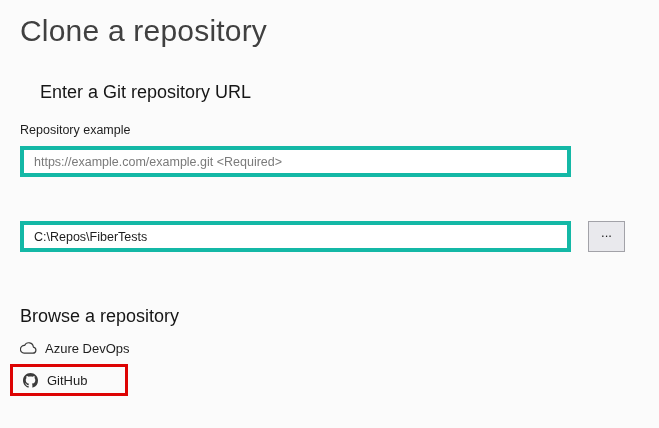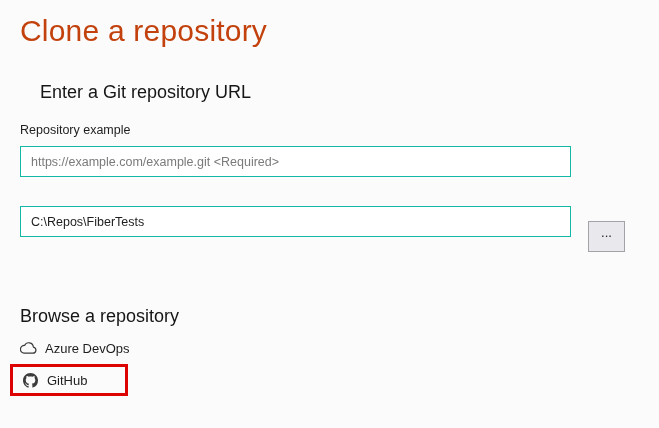--- a/index.html
+++ b/index.html
@@ -16,21 +16,21 @@
     font-family: "Liberation Sans", sans-serif;
     color: #1e1e1e;
     overflow: hidden;
   }
   .dialog-title {
     position: absolute;
     left: 20px;
     top: 14px;
     font-size: 30px;
     font-weight: 300;
-    color: #c2410c;
+    color: #404040;
     letter-spacing: 0.2px;
   }
   .section-heading {
     position: absolute;
     left: 20px;
     font-size: 18px;
     font-weight: 400;
     color: #161616;
   }
   .section-heading.url { top: 82px; margin-left: 20px; }
@@ -42,34 +42,34 @@
     color: #1e1e1e;
   }
   .field-label.repo { top: 123px; }
   .field-label.path { top: 198px; margin-top: 28px; }
   .text-input {
     position: absolute;
     left: 20px;
     width: 551px;
     height: 31px;
     background: #ffffff;
-    border: 1px solid #14b8a6;
+    border: 4px solid #14b8a6;
     font-family: "Liberation Sans", sans-serif;
     font-size: 12.5px;
     color: #1e1e1e;
     padding: 0 10px;
     outline: none;
     border-radius: 0;
   }
   .text-input::placeholder {
     color: #7a7a7a;
     opacity: 1;
   }
   .text-input.repo-url { top: 146px; }
-  .text-input.path-input { top: 206px; }
+  .text-input.path-input { top: 221px; }
   .browse-path-button {
     position: absolute;
     left: 588px;
     top: 221px;
     width: 37px;
     height: 31px;
     background: #e9e9ed;
     border: 1px solid #a2a2a8;
     font-family: "Liberation Sans", sans-serif;
     font-size: 13px;

